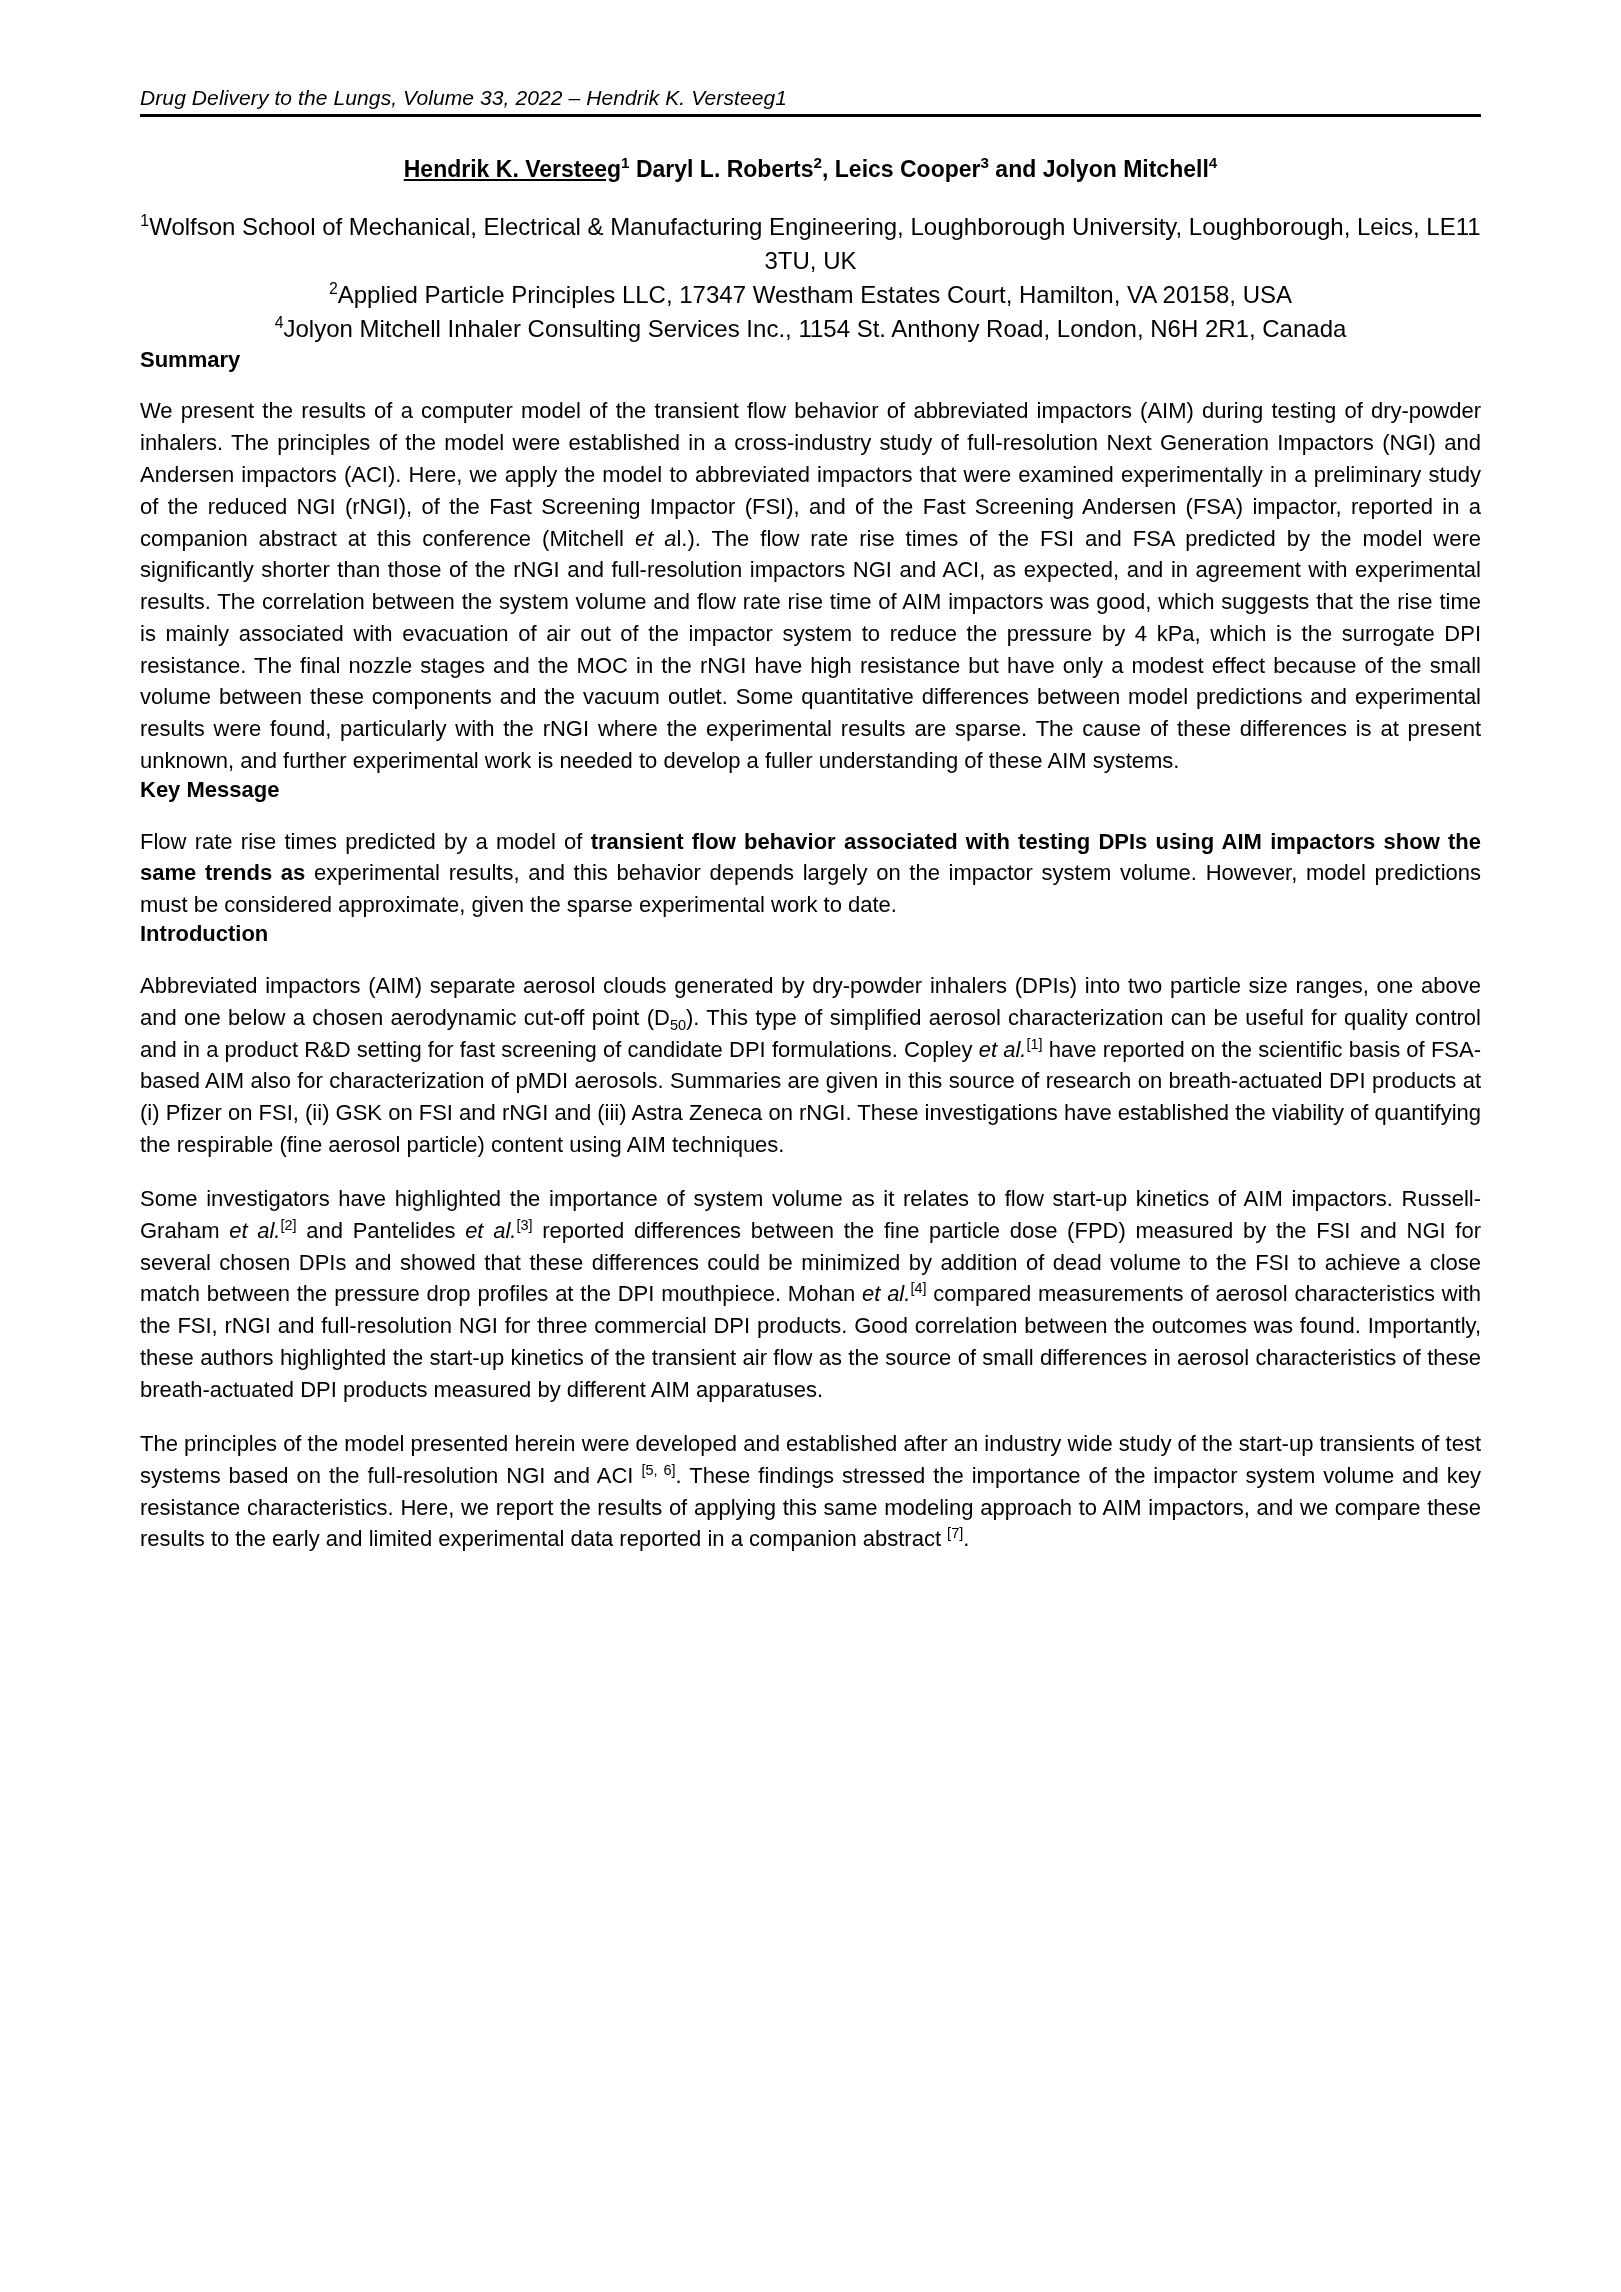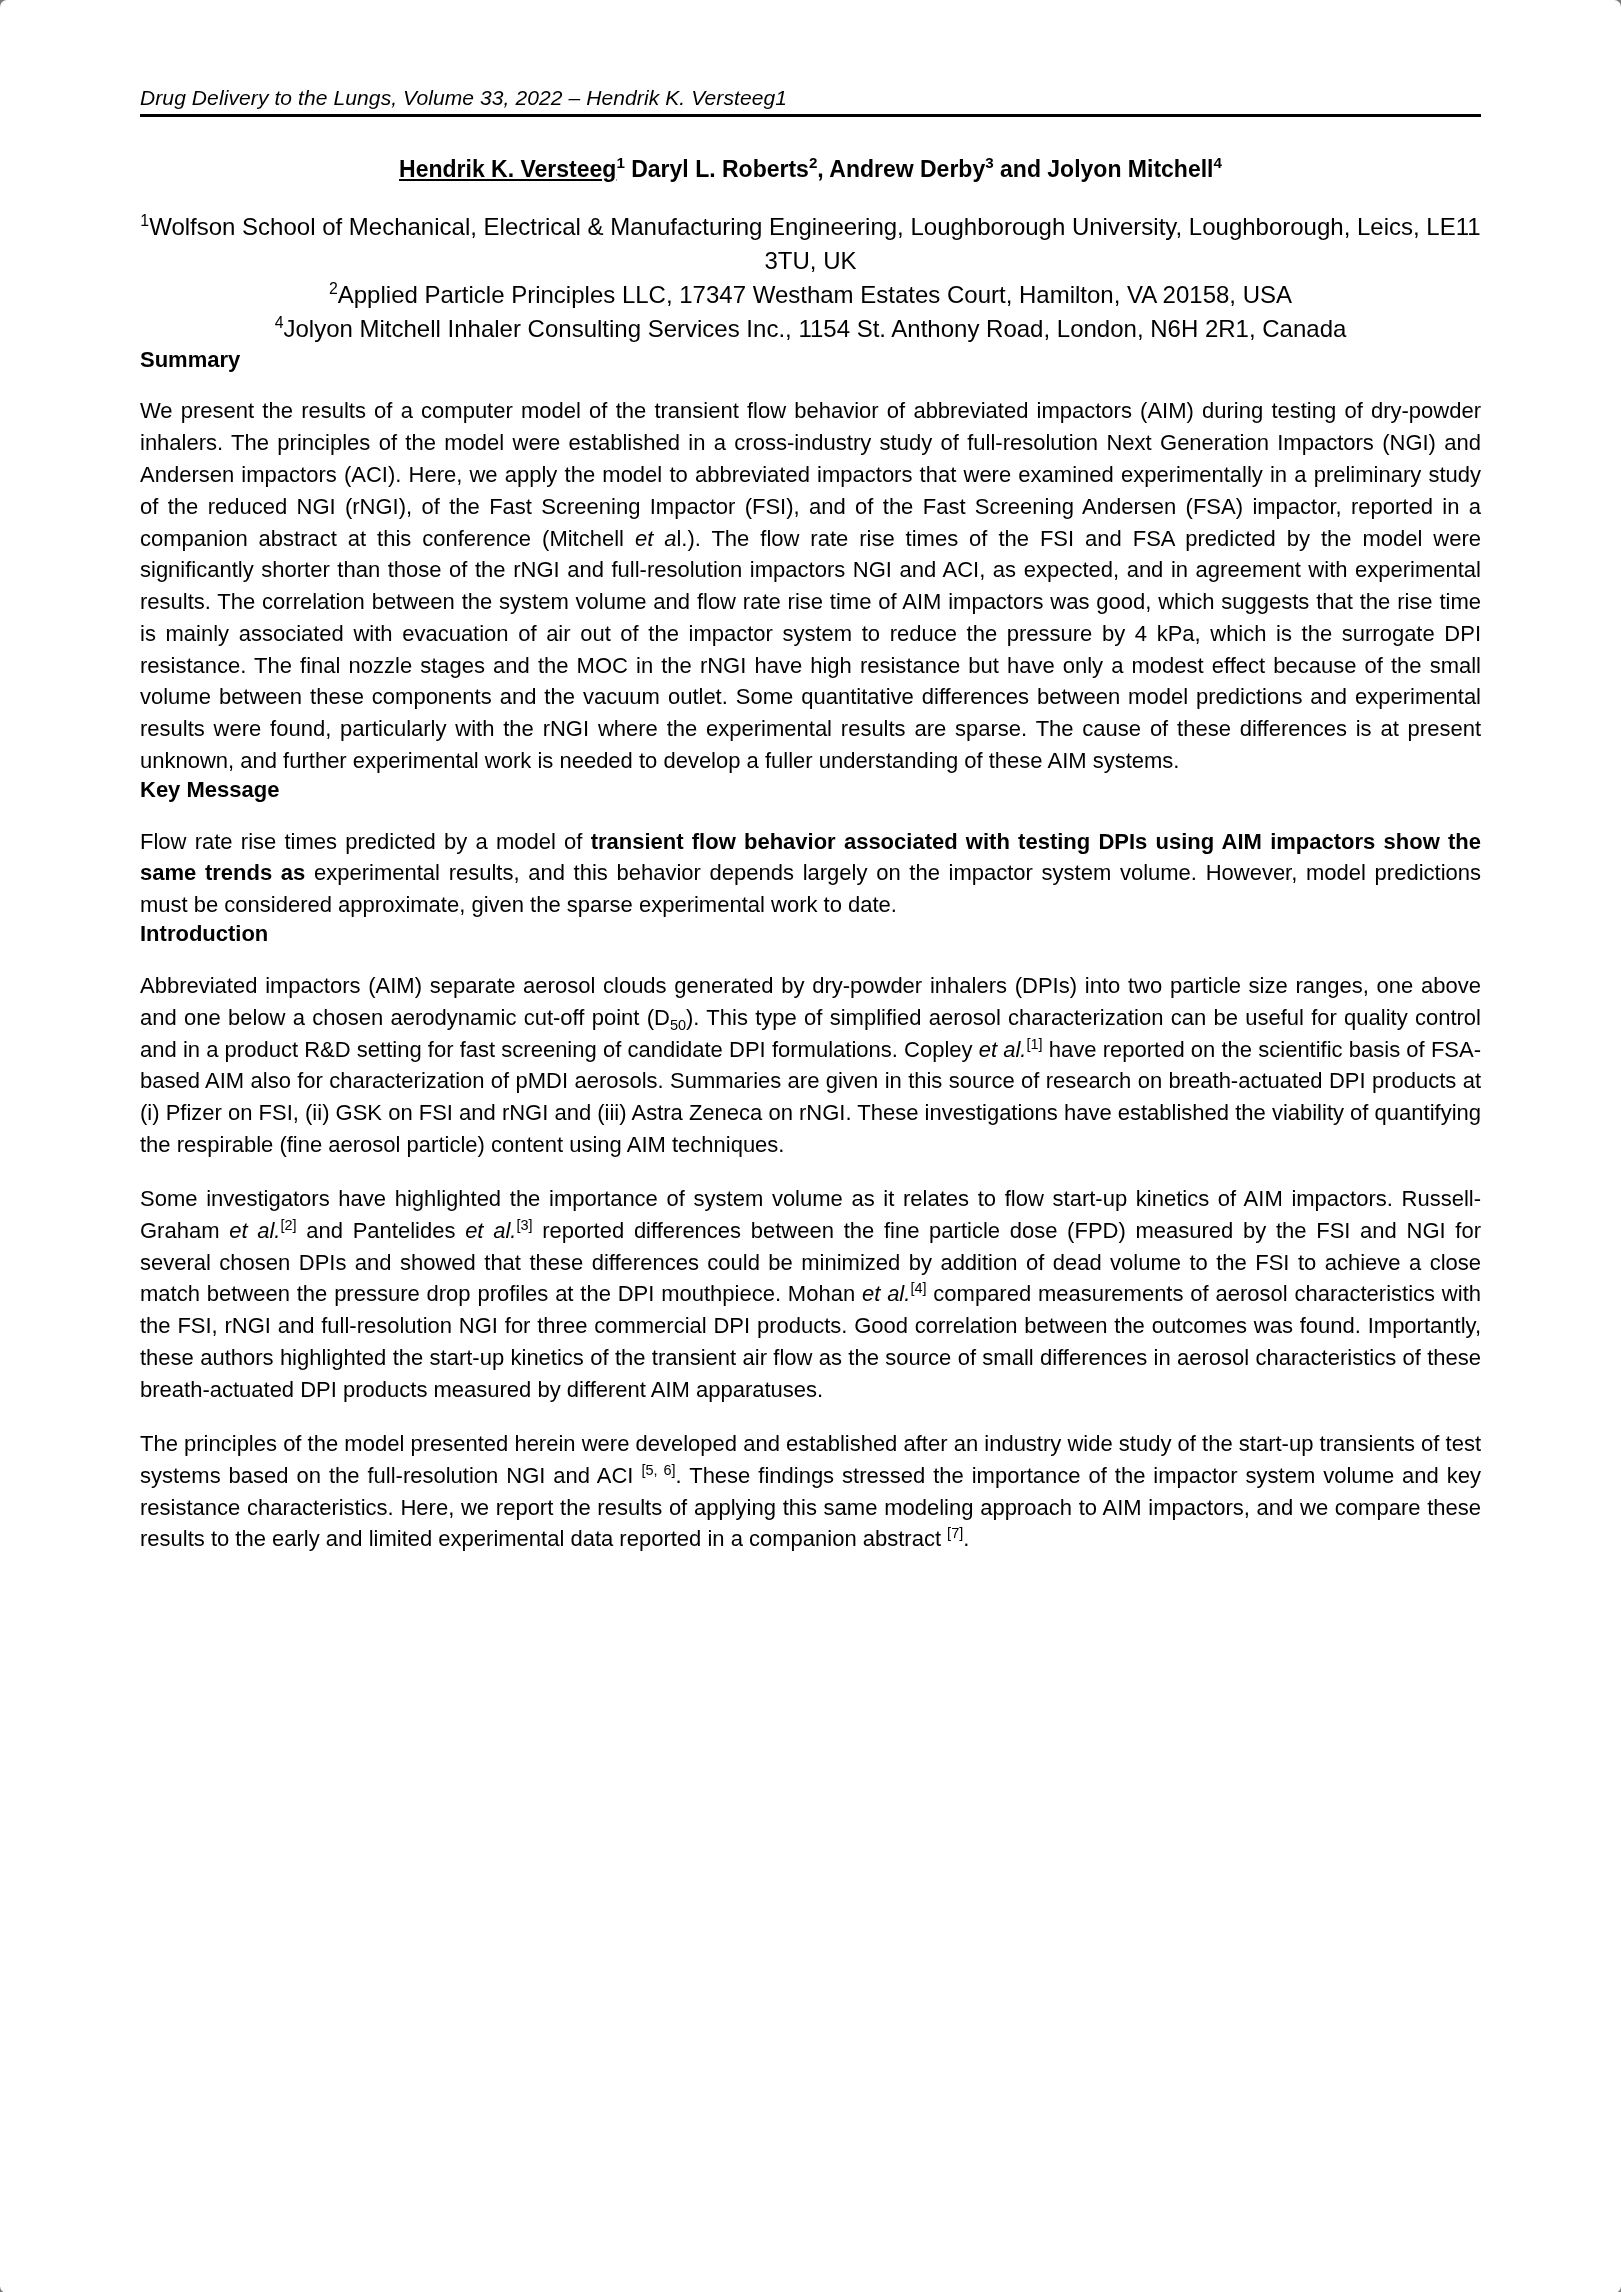--- a/index.html
+++ b/index.html
@@ -12,21 +12,20 @@
     width: 1621px;
     height: 2293px;
     background: #ffffff;
     margin: 0 auto;
     position: relative;
     box-sizing: border-box;
     padding: 0;
     font-family: "Liberation Sans", sans-serif;
     color: #000000;
     overflow: hidden;
-    border-radius: 7px;
   }
   .content {
     position: absolute;
     left: 140px;
     top: 0;
     width: 1341px;
   }
 
   
   .runhead {
@@ -105,21 +104,21 @@
 <body>
 
 <div class="page">
   <div class="content">
 
     <div class="runhead">Drug Delivery to the Lungs, Volume 33, 2022 – Hendrik K. Versteeg1</div>
     <div class="runhead-rule"></div>
 
 
     <div class="authors">
-      <span class="underline">Hendrik K. Versteeg</span><sup>1</sup><span> </span><span>Daryl L. Roberts</span><sup>2</sup><span>, </span><span>Andrew Derby</span><sup>3</sup><span> and </span><span>Jolyon Mitchell</span><sup>4</sup>
+      <span class="underline">Hendrik K. Versteeg</span><sup>1</sup><span> </span><span>Daryl L. Roberts</span><sup>2</sup><span>, </span><span>Leics Cooper</span><sup>3</sup><span> and </span><span>Jolyon Mitchell</span><sup>4</sup>
     </div>
 
     <div class="affils">
       <div><sup>1</sup><span>Wolfson School of Mechanical, Electrical &amp; Manufacturing Engineering, Loughborough University, Loughborough, Leics, LE11 3TU, UK</span></div>
       <div><sup>2</sup><span>Applied Particle Principles LLC, 17347 Westham Estates Court, Hamilton, VA 20158, USA</span></div>
       <div><sup>4</sup><span>Jolyon Mitchell Inhaler Consulting Services Inc., 1154 St. Anthony Road, London, N6H 2R1, Canada</span></div>
     </div>
 
     <h2 class="section sec-summary">Summary</h2>
     <p class="body"><span>We present the results of a computer model of the transient flow behavior of abbreviated impactors (AIM) during testing of dry-powder inhalers. The principles of the model were established in a cross-industry study of full-resolution Next Generation Impactors (NGI) and Andersen impactors (ACI).  Here, we apply the model to abbreviated impactors that were examined experimentally in a preliminary study of the reduced NGI (rNGI), of the Fast Screening Impactor (FSI), and of the Fast Screening Andersen (FSA) impactor, reported in a companion abstract at this conference (Mitchell </span><i>et a</i><span>l.). The flow rate rise times of the FSI and FSA predicted by the model were significantly shorter than those of the rNGI and full-resolution impactors NGI and ACI, as expected, and in agreement with experimental results. The correlation between the system volume and flow rate rise time of AIM impactors was good, which suggests that the rise time is mainly associated with evacuation of air out of the impactor system to reduce the pressure by 4 kPa, which is the surrogate DPI resistance. The final nozzle stages and the MOC in the rNGI have high resistance but have only a modest effect because of the small volume between these components and the vacuum outlet. Some quantitative differences between model predictions and experimental results were found, particularly with the rNGI where the experimental results are sparse. The cause of these differences is at present unknown, and further experimental work is needed to develop a fuller understanding of these AIM systems.</span></p>

